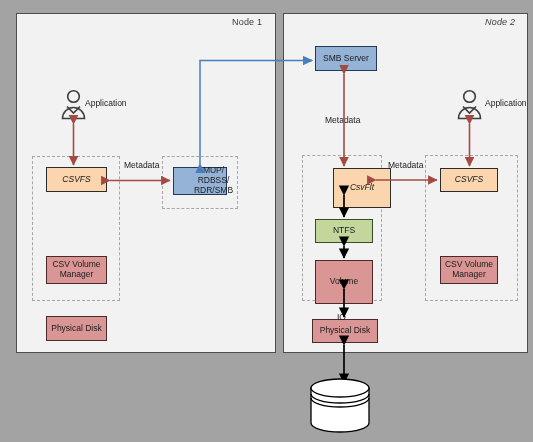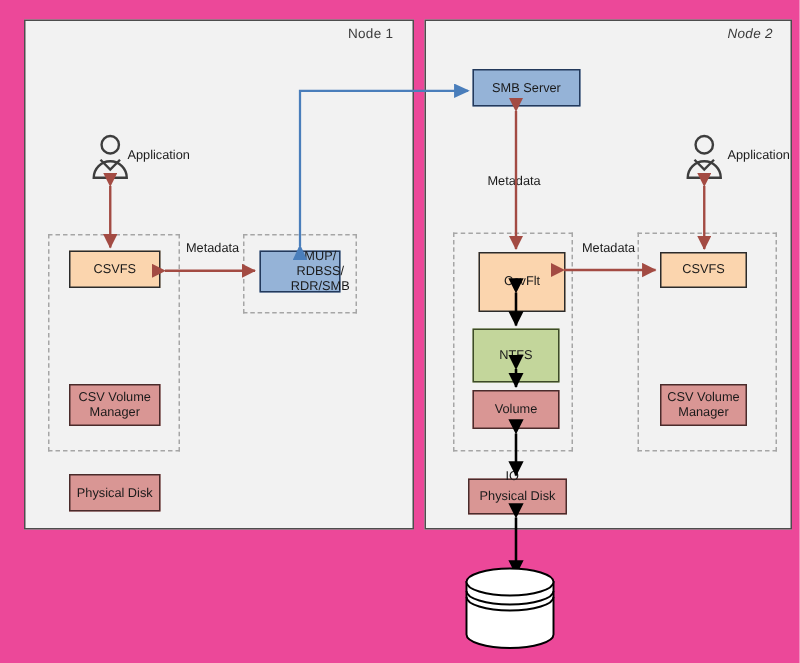--- a/index.html
+++ b/index.html
@@ -1,20 +1,20 @@
 <!DOCTYPE html>
 <html><head>
 <meta charset="utf-8">
 <style>
   html,body{margin:0;padding:0;background:#ffffff;}
   body{
     font-family:"Liberation Sans", sans-serif;
     width:533px;height:442px;overflow:hidden;
   }
-  #stage{position:relative;width:533px;height:442px;background:#ec4899;}
+  #stage{position:relative;width:533px;height:442px;background:#a3a3a3;}
 
   .node-panel{
     position:absolute;
     background:#f2f2f2;
     border:1px solid #4d4d4d;
     box-sizing:border-box;
   }
   .node-label{
     position:absolute;
     font-size:9px;
@@ -37,21 +37,21 @@
     display:flex;
     align-items:center;
     justify-content:center;
     text-align:center;
     font-size:8.5px;
     line-height:1.15;
     color:#1a1a1a;
     padding:1px 2px;
     white-space:pre-line;
   }
-  .box.orange{background:#fbd5ae;border-color:#2b2b2b;}
+  .box.orange{background:#fbd5ae;border-color:#2b2b2b;font-style:italic;}
   .box.red{background:#d99694;border-color:#4a2b2b;}
   .box.green{background:#c3d69b;border-color:#3d4a28;}
   .box.blue{background:#95b3d7;border-color:#23395b;}
 
   .lbl{
     position:absolute;
     font-size:8.5px;
     color:#1a1a1a;
     white-space:nowrap;
     text-align:right;
@@ -87,24 +87,24 @@
 
   <div class="person-label" style="left:85px;top:98px;">Application</div>
 
   <div class="node-panel" style="left:283px;top:13px;width:245px;height:340px;"></div>
   <div class="node-label" style="left:485px;top:17px;font-style:italic;">Node 2</div>
 
   <div class="dashed-grp" style="left:302px;top:155px;width:80px;height:146px;"></div>
 
   <div class="dashed-grp" style="left:425px;top:155px;width:93px;height:146px;"></div>
 
-  <div class="box blue" style="left:315px;top:46px;width:72px;height:25px;">SMB Server</div>
-  <div class="box orange" style="left:319px;top:168px;width:58px;height:40px;">CsvFlt</div>
-  <div class="box green" style="left:315px;top:219px;width:58px;height:36px;">NTFS</div>
-  <div class="box red" style="left:315px;top:260px;width:58px;height:26px;">Volume</div>
+  <div class="box blue" style="left:315px;top:46px;width:62px;height:25px;">SMB Server</div>
+  <div class="box orange" style="left:333px;top:168px;width:58px;height:40px;">CsvFlt</div>
+  <div class="box green" style="left:315px;top:219px;width:58px;height:24px;">NTFS</div>
+  <div class="box red" style="left:315px;top:260px;width:58px;height:44px;">Volume</div>
   <div class="box red" style="left:312px;top:319px;width:66px;height:24px;">Physical Disk</div>
 
   <div class="box orange" style="left:440px;top:168px;width:58px;height:24px;">CSVFS</div>
   <div class="box red" style="left:440px;top:256px;width:58px;height:28px;">CSV Volume
 Manager</div>
 
   <div class="lbl" style="left:325px;top:115px;">Metadata</div>
   <div class="lbl" style="left:388px;top:160px;">Metadata</div>
   <div class="lbl" style="left:337px;top:312px;">IO</div>
 

